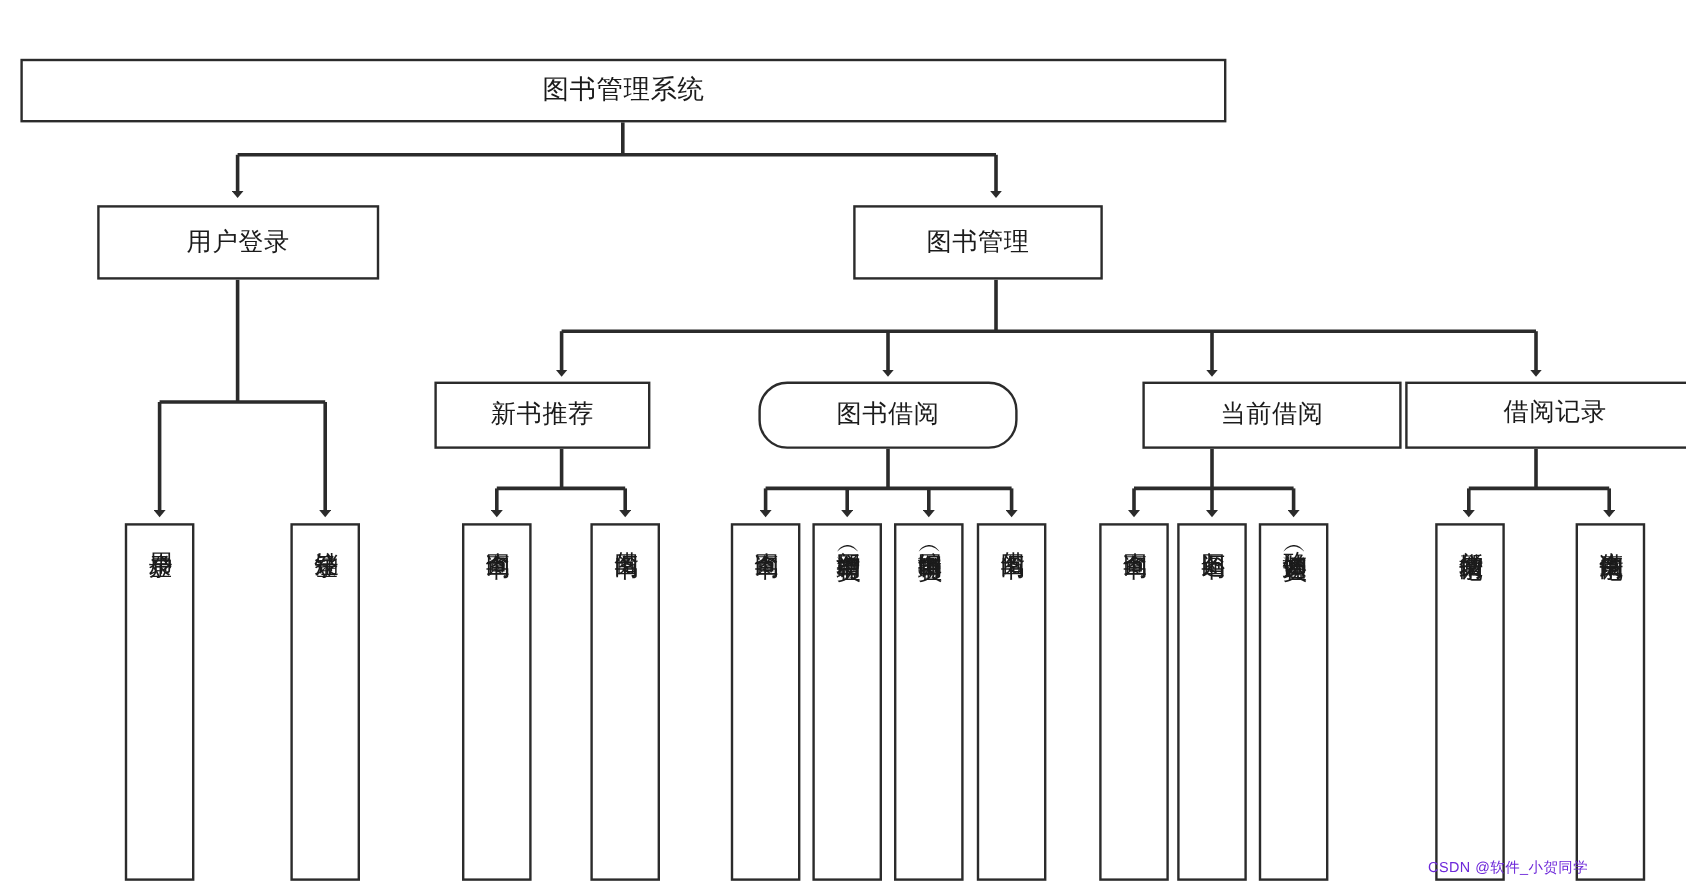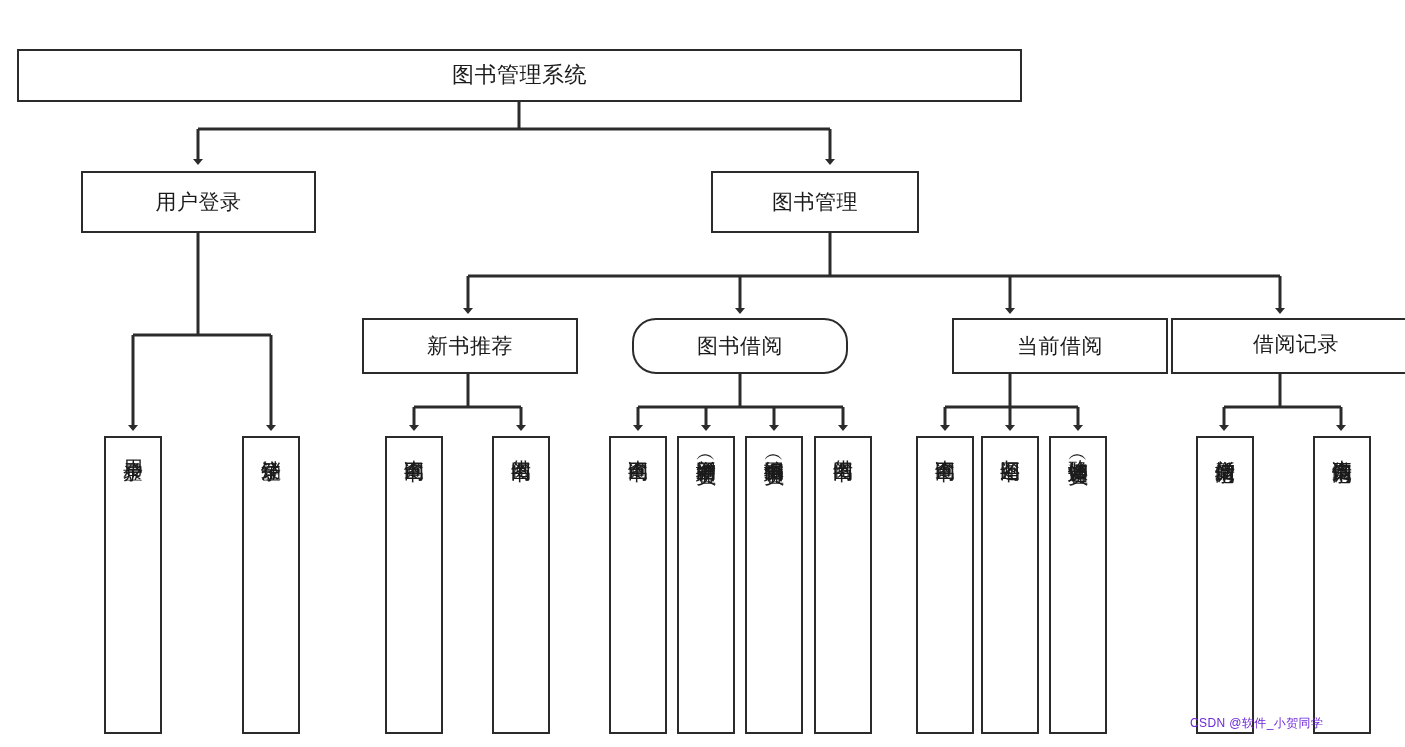--- a/index.html
+++ b/index.html
@@ -128,21 +128,21 @@
     <span class="label">图书管理系统</span>
   </div>
 
   <div class="node horiz" style="left:81px; top:171px; width:235px; height:62px;">
     <span class="label">用户登录</span>
   </div>
   <div class="node horiz" style="left:711px; top:171px; width:208px; height:62px;">
     <span class="label">图书管理</span>
   </div>
 
-  <div class="node horiz" style="left:362px; top:318px; width:216px; height:56px;">
+  <div class="node horiz" style="left:362px; top:318px; width:180px; height:56px;">
     <span class="label">新书推荐</span>
   </div>
   <div class="node horiz" style="left:632px; top:318px; width:216px; height:56px;border-radius:24px;">
     <span class="label">图书借阅</span>
   </div>
   <div class="node horiz" style="left:952px; top:318px; width:216px; height:56px;justify-content:center;">
     <span class="label">当前借阅</span>
   </div>
   <div class="node horiz" style="left:1171px; top:318px; width:250px; height:56px;font-family:Liberation Mono, monospace;">
     <span class="label">借阅记录</span>

